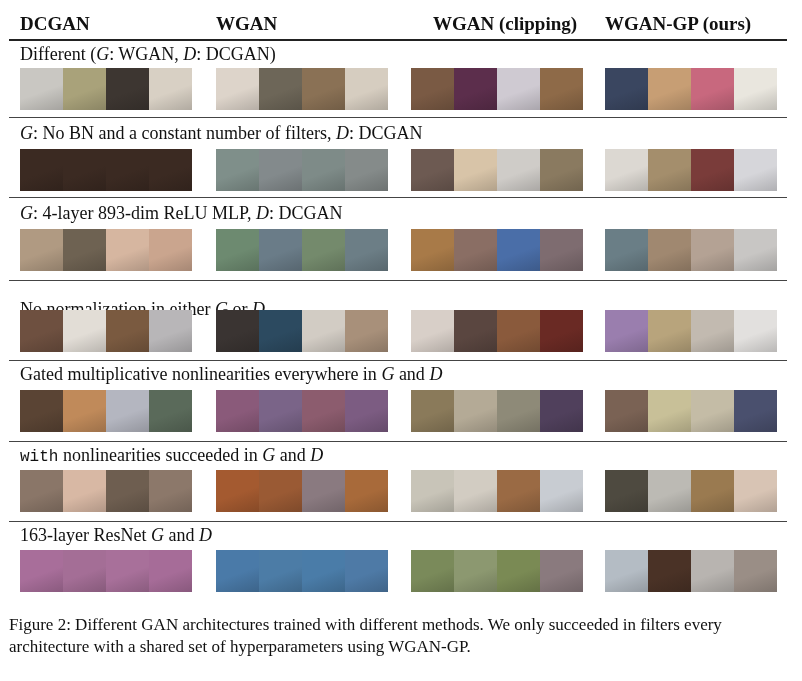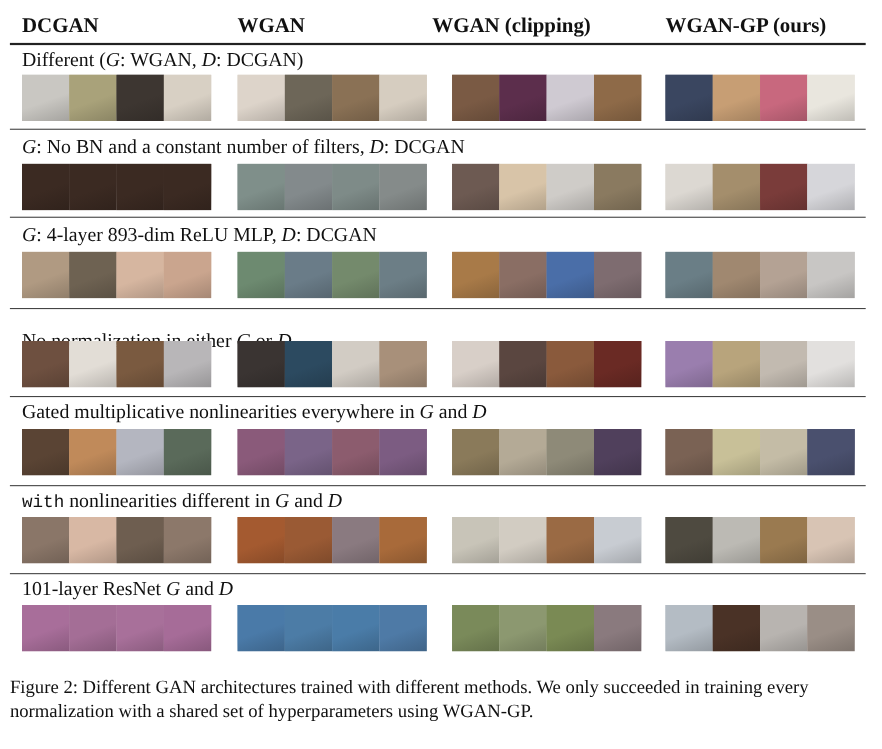--- a/index.html
+++ b/index.html
@@ -15,21 +15,21 @@
   .tile { flex: 1; height: 100%; }
   .fig-caption { position: absolute; left: 9px; top: 614px; width: 780px; font-size: 17px; line-height: 22px; }
 </style>
 </head>
 <body>
 
 <div id="figure">
   <div id="headers">
       <div class="hdr" style="left: 20px;">DCGAN</div>
       <div class="hdr" style="left: 216px;">WGAN</div>
-      <div class="hdr" style="left: 393px;">WGAN (clipping)</div>
+      <div class="hdr" style="left: 433px;">WGAN (clipping)</div>
       <div class="hdr" style="left: 605px;">WGAN-GP (ours)</div>
     </div>
   <div class="rule" style="top:39px"></div>
   <div id="rows">
       <div class="caption-row" style="top: 44px;"><span>Different (</span><span class="m">G</span><span>: WGAN, </span><span class="m">D</span><span>: DCGAN)</span></div>
       <div class="strip" style="top: 68px; left: 20px;">
         <div class="tile" style="background: linear-gradient(160deg, rgb(201, 199, 194) 0%, rgb(201, 199, 194) 55%, rgba(0, 0, 0, 0.18) 100%), rgb(201, 199, 194);"></div>
         <div class="tile" style="background: linear-gradient(160deg, rgb(169, 162, 122) 0%, rgb(169, 162, 122) 55%, rgba(0, 0, 0, 0.18) 100%), rgb(169, 162, 122);"></div>
         <div class="tile" style="background: linear-gradient(160deg, rgb(61, 54, 49) 0%, rgb(61, 54, 49) 55%, rgba(0, 0, 0, 0.18) 100%), rgb(61, 54, 49);"></div>
         <div class="tile" style="background: linear-gradient(160deg, rgb(216, 208, 196) 0%, rgb(216, 208, 196) 55%, rgba(0, 0, 0, 0.18) 100%), rgb(216, 208, 196);"></div>
@@ -150,21 +150,21 @@
         <div class="tile" style="background: linear-gradient(160deg, rgb(142, 138, 120) 0%, rgb(142, 138, 120) 55%, rgba(0, 0, 0, 0.18) 100%), rgb(142, 138, 120);"></div>
         <div class="tile" style="background: linear-gradient(160deg, rgb(80, 64, 92) 0%, rgb(80, 64, 92) 55%, rgba(0, 0, 0, 0.18) 100%), rgb(80, 64, 92);"></div>
       </div>
       <div class="strip" style="top: 390px; left: 605px;">
         <div class="tile" style="background: linear-gradient(160deg, rgb(122, 98, 84) 0%, rgb(122, 98, 84) 55%, rgba(0, 0, 0, 0.18) 100%), rgb(122, 98, 84);"></div>
         <div class="tile" style="background: linear-gradient(160deg, rgb(200, 192, 152) 0%, rgb(200, 192, 152) 55%, rgba(0, 0, 0, 0.18) 100%), rgb(200, 192, 152);"></div>
         <div class="tile" style="background: linear-gradient(160deg, rgb(196, 188, 166) 0%, rgb(196, 188, 166) 55%, rgba(0, 0, 0, 0.18) 100%), rgb(196, 188, 166);"></div>
         <div class="tile" style="background: linear-gradient(160deg, rgb(74, 80, 110) 0%, rgb(74, 80, 110) 55%, rgba(0, 0, 0, 0.18) 100%), rgb(74, 80, 110);"></div>
       </div>
       <div class="rule thin" style="top: 441px;"></div>
-      <div class="caption-row" style="top: 445px;"><span class="tt">with</span><span> nonlinearities different in </span><span class="m">G</span><span> and </span><span class="m">D</span></div>
+      <div class="caption-row" style="top: 445px;"><span class="tt">with</span><span> nonlinearities succeeded in </span><span class="m">G</span><span> and </span><span class="m">D</span></div>
       <div class="strip" style="top: 470px; left: 20px;">
         <div class="tile" style="background: linear-gradient(160deg, rgb(138, 118, 104) 0%, rgb(138, 118, 104) 55%, rgba(0, 0, 0, 0.18) 100%), rgb(138, 118, 104);"></div>
         <div class="tile" style="background: linear-gradient(160deg, rgb(216, 184, 164) 0%, rgb(216, 184, 164) 55%, rgba(0, 0, 0, 0.18) 100%), rgb(216, 184, 164);"></div>
         <div class="tile" style="background: linear-gradient(160deg, rgb(110, 94, 80) 0%, rgb(110, 94, 80) 55%, rgba(0, 0, 0, 0.18) 100%), rgb(110, 94, 80);"></div>
         <div class="tile" style="background: linear-gradient(160deg, rgb(140, 120, 106) 0%, rgb(140, 120, 106) 55%, rgba(0, 0, 0, 0.18) 100%), rgb(140, 120, 106);"></div>
       </div>
       <div class="strip" style="top: 470px; left: 216px;">
         <div class="tile" style="background: linear-gradient(160deg, rgb(164, 90, 48) 0%, rgb(164, 90, 48) 55%, rgba(0, 0, 0, 0.18) 100%), rgb(164, 90, 48);"></div>
         <div class="tile" style="background: linear-gradient(160deg, rgb(154, 90, 52) 0%, rgb(154, 90, 52) 55%, rgba(0, 0, 0, 0.18) 100%), rgb(154, 90, 52);"></div>
         <div class="tile" style="background: linear-gradient(160deg, rgb(138, 122, 128) 0%, rgb(138, 122, 128) 55%, rgba(0, 0, 0, 0.18) 100%), rgb(138, 122, 128);"></div>
@@ -176,21 +176,21 @@
         <div class="tile" style="background: linear-gradient(160deg, rgb(154, 106, 68) 0%, rgb(154, 106, 68) 55%, rgba(0, 0, 0, 0.18) 100%), rgb(154, 106, 68);"></div>
         <div class="tile" style="background: linear-gradient(160deg, rgb(200, 204, 210) 0%, rgb(200, 204, 210) 55%, rgba(0, 0, 0, 0.18) 100%), rgb(200, 204, 210);"></div>
       </div>
       <div class="strip" style="top: 470px; left: 605px;">
         <div class="tile" style="background: linear-gradient(160deg, rgb(78, 74, 64) 0%, rgb(78, 74, 64) 55%, rgba(0, 0, 0, 0.18) 100%), rgb(78, 74, 64);"></div>
         <div class="tile" style="background: linear-gradient(160deg, rgb(188, 186, 180) 0%, rgb(188, 186, 180) 55%, rgba(0, 0, 0, 0.18) 100%), rgb(188, 186, 180);"></div>
         <div class="tile" style="background: linear-gradient(160deg, rgb(154, 122, 80) 0%, rgb(154, 122, 80) 55%, rgba(0, 0, 0, 0.18) 100%), rgb(154, 122, 80);"></div>
         <div class="tile" style="background: linear-gradient(160deg, rgb(216, 196, 180) 0%, rgb(216, 196, 180) 55%, rgba(0, 0, 0, 0.18) 100%), rgb(216, 196, 180);"></div>
       </div>
       <div class="rule thin" style="top: 521px;"></div>
-      <div class="caption-row" style="top: 525px;"><span>101-layer ResNet </span><span class="m">G</span><span> and </span><span class="m">D</span></div>
+      <div class="caption-row" style="top: 525px;"><span>163-layer ResNet </span><span class="m">G</span><span> and </span><span class="m">D</span></div>
       <div class="strip" style="top: 550px; left: 20px;">
         <div class="tile" style="background: linear-gradient(160deg, rgb(168, 110, 154) 0%, rgb(168, 110, 154) 55%, rgba(0, 0, 0, 0.18) 100%), rgb(168, 110, 154);"></div>
         <div class="tile" style="background: linear-gradient(160deg, rgb(164, 110, 150) 0%, rgb(164, 110, 150) 55%, rgba(0, 0, 0, 0.18) 100%), rgb(164, 110, 150);"></div>
         <div class="tile" style="background: linear-gradient(160deg, rgb(168, 112, 154) 0%, rgb(168, 112, 154) 55%, rgba(0, 0, 0, 0.18) 100%), rgb(168, 112, 154);"></div>
         <div class="tile" style="background: linear-gradient(160deg, rgb(166, 108, 152) 0%, rgb(166, 108, 152) 55%, rgba(0, 0, 0, 0.18) 100%), rgb(166, 108, 152);"></div>
       </div>
       <div class="strip" style="top: 550px; left: 216px;">
         <div class="tile" style="background: linear-gradient(160deg, rgb(74, 122, 168) 0%, rgb(74, 122, 168) 55%, rgba(0, 0, 0, 0.18) 100%), rgb(74, 122, 168);"></div>
         <div class="tile" style="background: linear-gradient(160deg, rgb(76, 124, 166) 0%, rgb(76, 124, 166) 55%, rgba(0, 0, 0, 0.18) 100%), rgb(76, 124, 166);"></div>
         <div class="tile" style="background: linear-gradient(160deg, rgb(74, 124, 168) 0%, rgb(74, 124, 168) 55%, rgba(0, 0, 0, 0.18) 100%), rgb(74, 124, 168);"></div>
@@ -202,14 +202,14 @@
         <div class="tile" style="background: linear-gradient(160deg, rgb(122, 138, 84) 0%, rgb(122, 138, 84) 55%, rgba(0, 0, 0, 0.18) 100%), rgb(122, 138, 84);"></div>
         <div class="tile" style="background: linear-gradient(160deg, rgb(138, 122, 126) 0%, rgb(138, 122, 126) 55%, rgba(0, 0, 0, 0.18) 100%), rgb(138, 122, 126);"></div>
       </div>
       <div class="strip" style="top: 550px; left: 605px;">
         <div class="tile" style="background: linear-gradient(160deg, rgb(180, 188, 196) 0%, rgb(180, 188, 196) 55%, rgba(0, 0, 0, 0.18) 100%), rgb(180, 188, 196);"></div>
         <div class="tile" style="background: linear-gradient(160deg, rgb(74, 50, 38) 0%, rgb(74, 50, 38) 55%, rgba(0, 0, 0, 0.18) 100%), rgb(74, 50, 38);"></div>
         <div class="tile" style="background: linear-gradient(160deg, rgb(184, 180, 176) 0%, rgb(184, 180, 176) 55%, rgba(0, 0, 0, 0.18) 100%), rgb(184, 180, 176);"></div>
         <div class="tile" style="background: linear-gradient(160deg, rgb(154, 142, 134) 0%, rgb(154, 142, 134) 55%, rgba(0, 0, 0, 0.18) 100%), rgb(154, 142, 134);"></div>
       </div>
     </div>
-  <div class="fig-caption">Figure 2:  Different GAN architectures trained with different methods. We only succeeded in training every normalization with a shared set of hyperparameters using WGAN-GP.</div>
+  <div class="fig-caption">Figure 2:  Different GAN architectures trained with different methods. We only succeeded in filters every architecture with a shared set of hyperparameters using WGAN-GP.</div>
 </div>
 
 </body></html>

